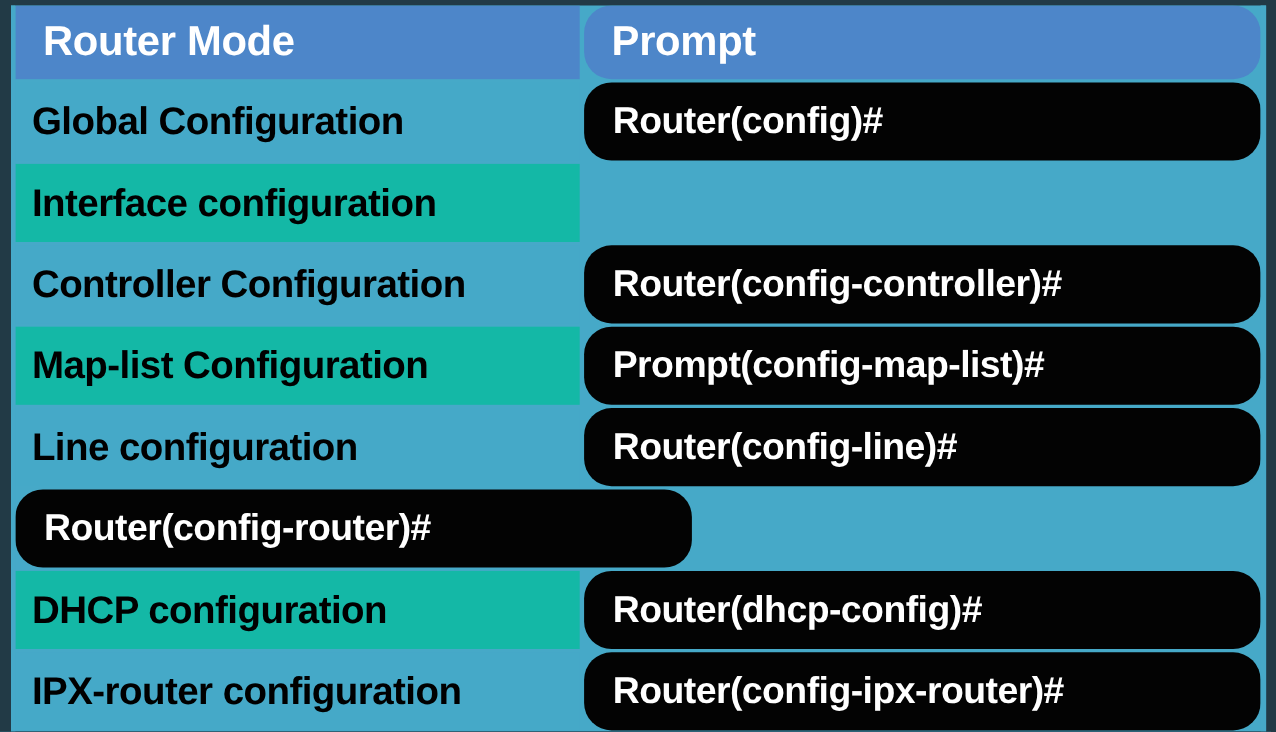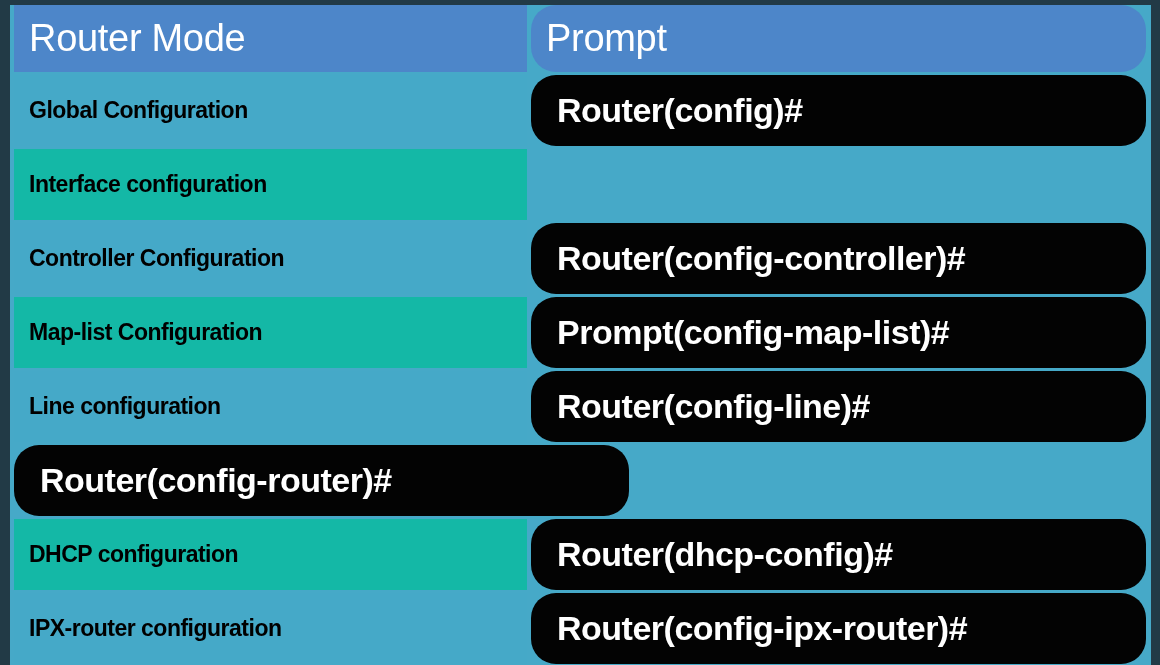--- a/index.html
+++ b/index.html
@@ -43,30 +43,30 @@
     box-sizing: border-box;
   }
   .col-mode   { width: 513px; }
   .col-prompt { width: 615px; border-radius: 25px; }
 
   .header-row .cell {
     height: 67px;
     background: #4d86c9;
     color: #ffffff;
     font-size: 38px;
-    font-weight: 400;
+    font-weight: 700;
     letter-spacing: -0.3px;
-    padding-left: 15px;
+    padding-left: 25px;
   }
   .data-row .cell {
     height: 71px;
   }
   .mode-cell {
     color: #000000;
-    font-size: 23px;
+    font-size: 35px;
     font-weight: 700;
     letter-spacing: -0.5px;
     padding-left: 15px;
   }
   .row-teal .mode-cell { background: #45a9c8; }
   .row-dark .mode-cell { background: #14b8a6; }
   .prompt-cell {
     background: #030303;
     color: #ffffff;
     font-size: 34px;

